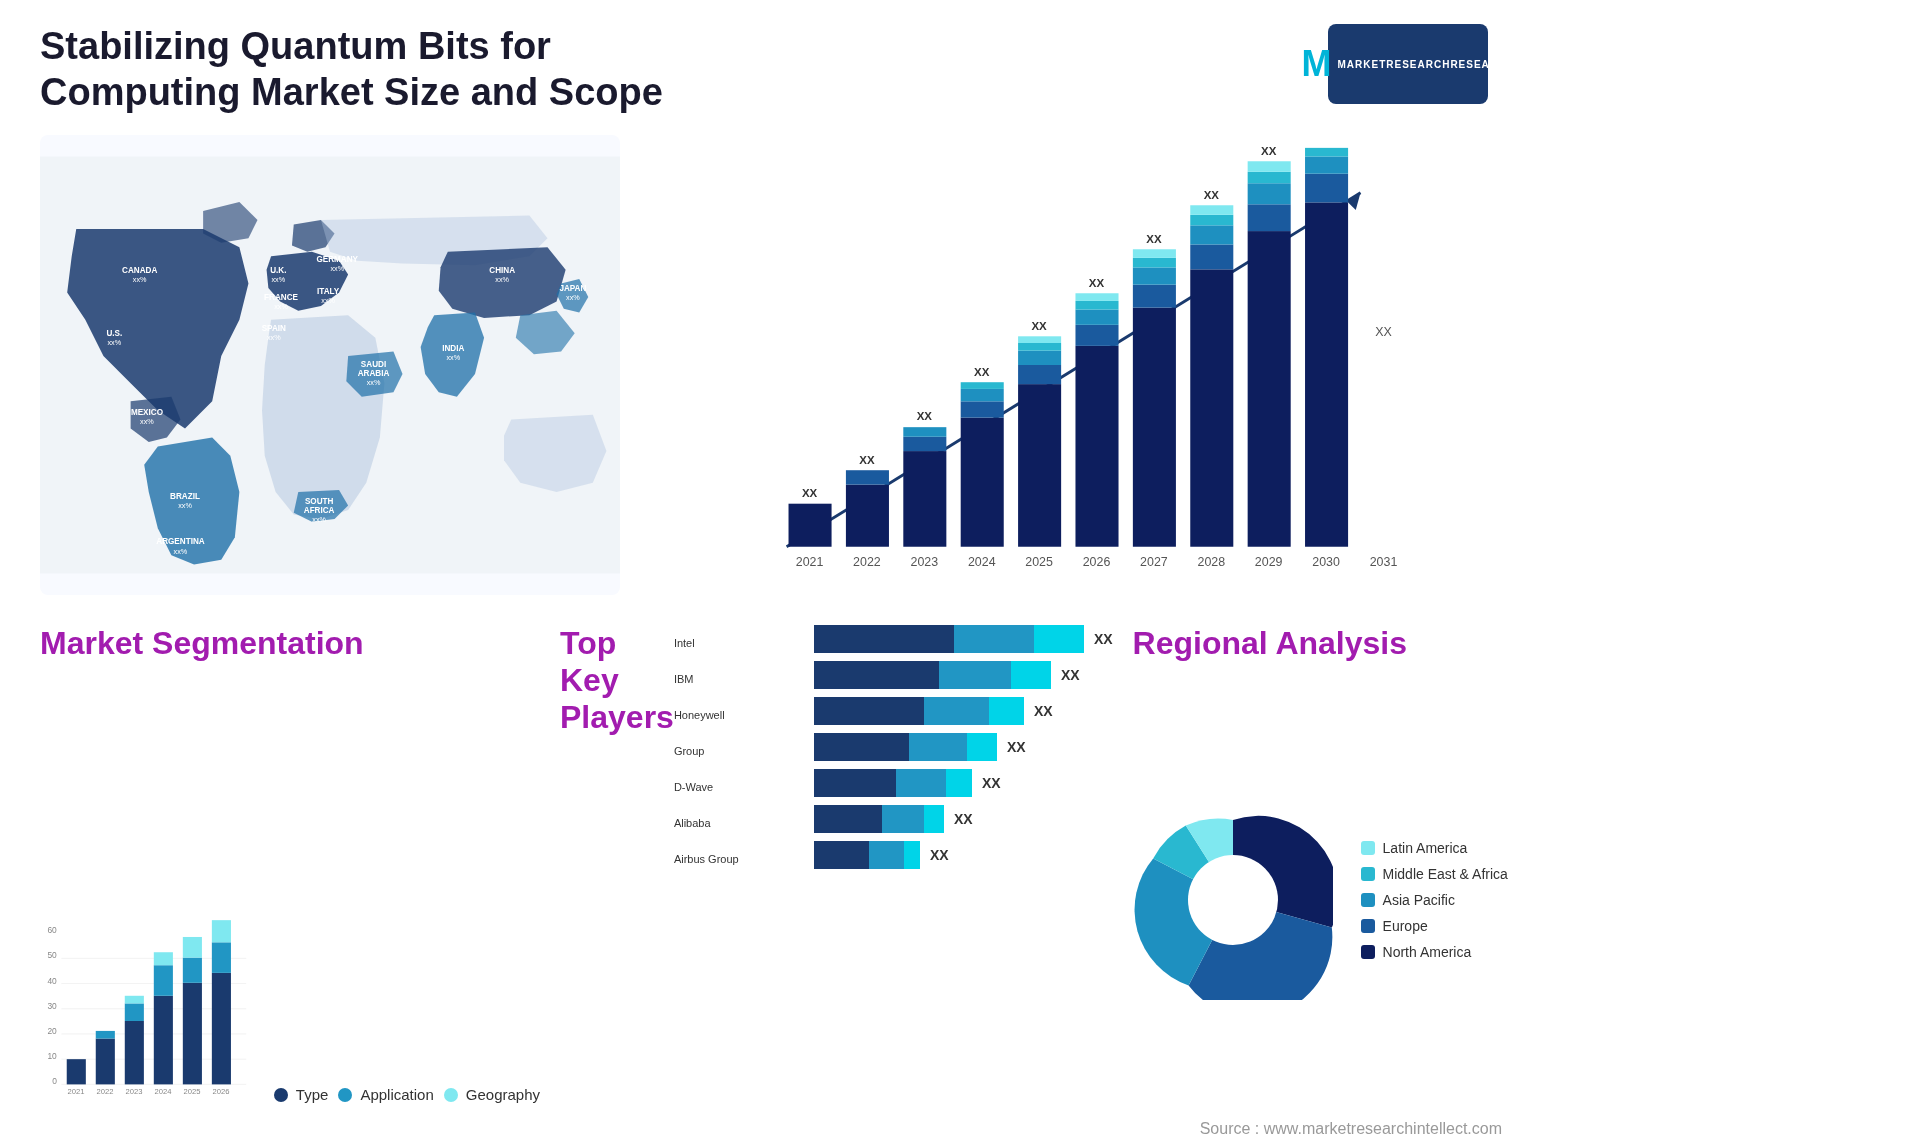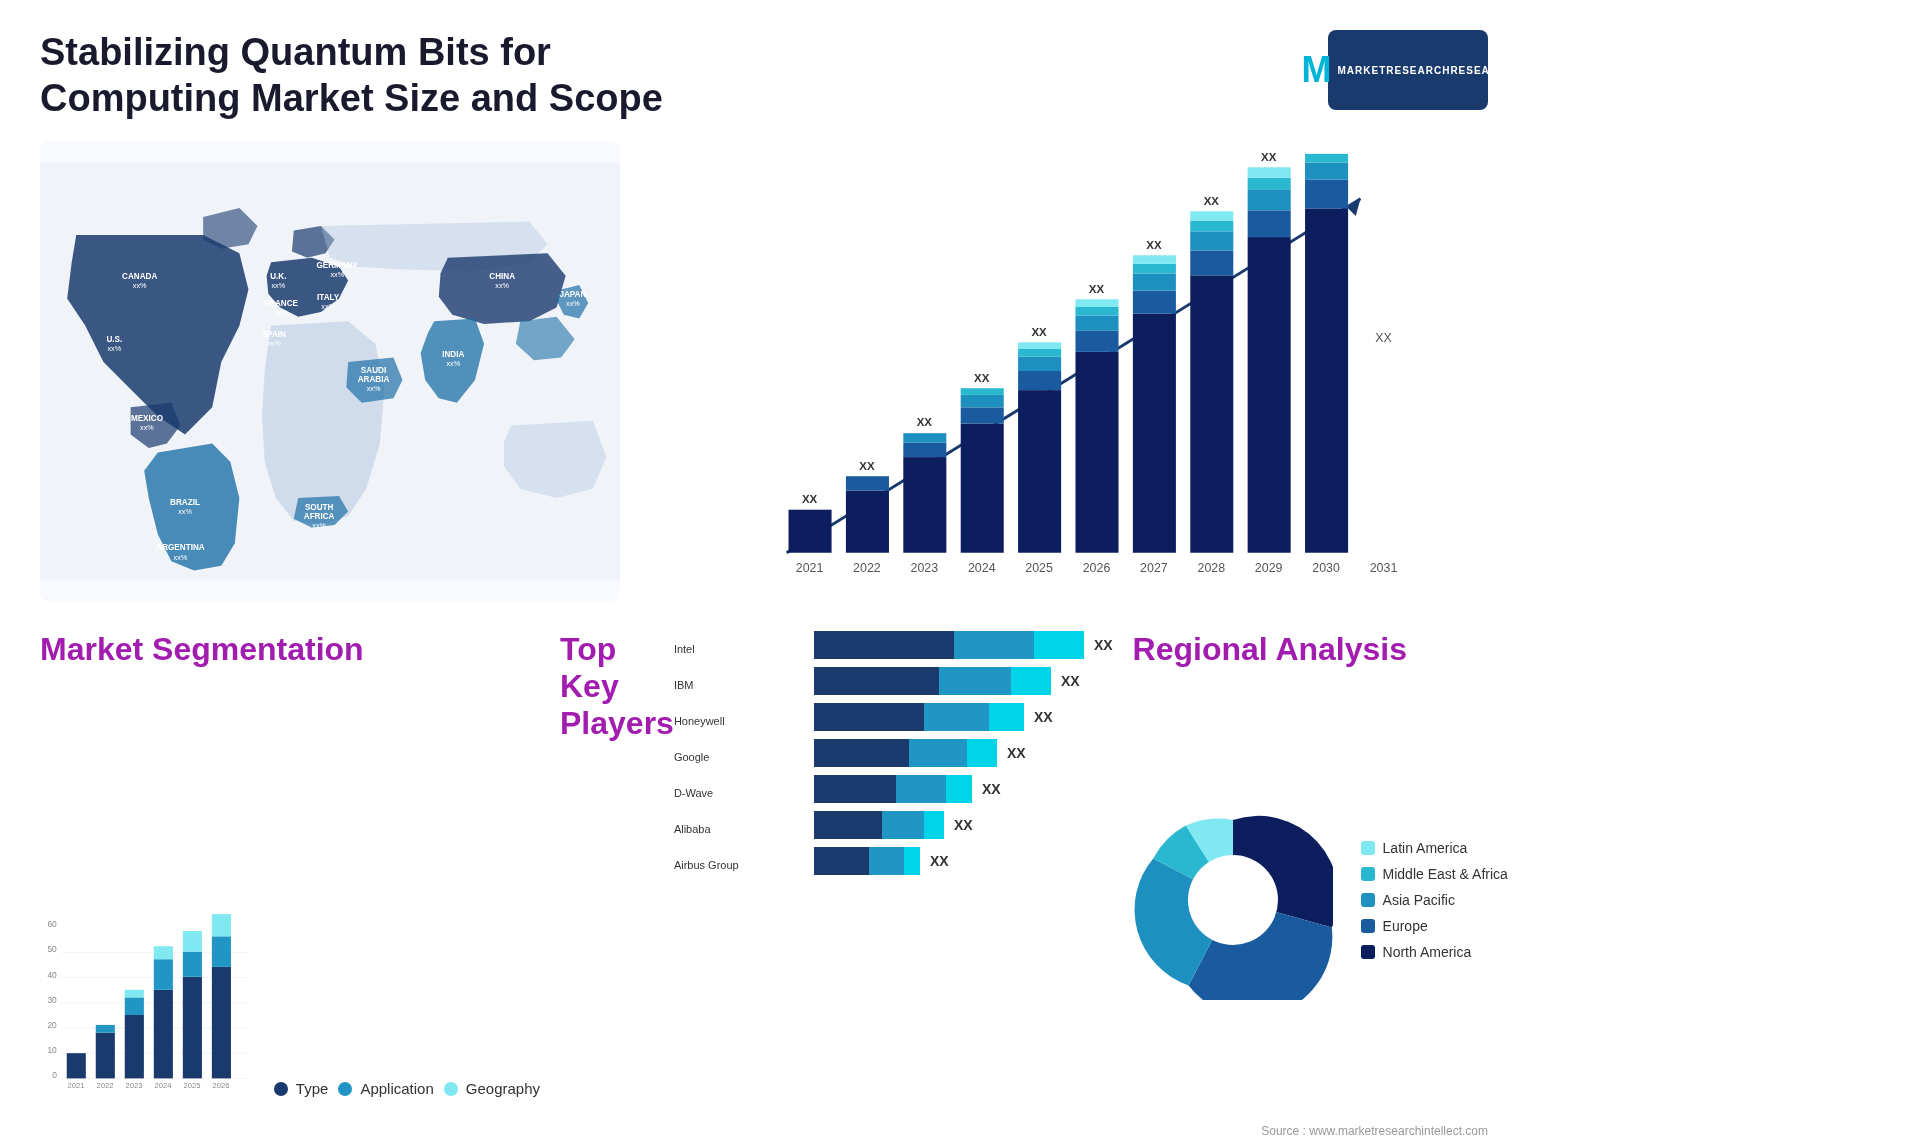--- a/index.html
+++ b/index.html
@@ -7,21 +7,21 @@
       width: 1920px;
       height: 1146px;
       background: #fff;
       font-family: 'Arial', sans-serif;
       overflow: hidden;
     }
 
     .page-container {
       width: 1528px;
       height: 1146px;
-      padding: 30px 40px;
+      padding: 24px 40px;
       position: relative;
     }
 
     
     .header {
       display: flex;
       justify-content: space-between;
       align-items: flex-start;
       margin-bottom: 20px;
     }
@@ -224,22 +224,22 @@
     .reg-legend-color {
       width: 14px;
       height: 14px;
       border-radius: 3px;
       flex-shrink: 0;
     }
 
     .source-text {
       position: absolute;
       bottom: 8px;
-      right: 40px;
-      font-size: 12px;
+      right: 26px;
+      font-size: 16px;
       color: #999;
     }
   </style>
 </head>
 <body>
 
 <div class="page-container">
 
   <div class="header">
     <h1 class="page-title">Stabilizing Quantum Bits for Computing Market Size and Scope</h1>
@@ -526,21 +526,21 @@
               <div class="player-bar">
                 <div class="bar-seg-dark" style="width:110px;"></div>
                 <div class="bar-seg-mid" style="width:65px;"></div>
                 <div class="bar-seg-light" style="width:35px;"></div>
               </div>
               <span class="player-value">XX</span>
             </div>
           </div>
 
           <div class="player-row">
-            <span class="player-name">Google</span>
+            <span class="player-name">Group</span>
             <div class="player-bar-container">
               <div class="player-bar">
                 <div class="bar-seg-dark" style="width:95px;"></div>
                 <div class="bar-seg-mid" style="width:58px;"></div>
                 <div class="bar-seg-light" style="width:30px;"></div>
               </div>
               <span class="player-value">XX</span>
             </div>
           </div>
 

